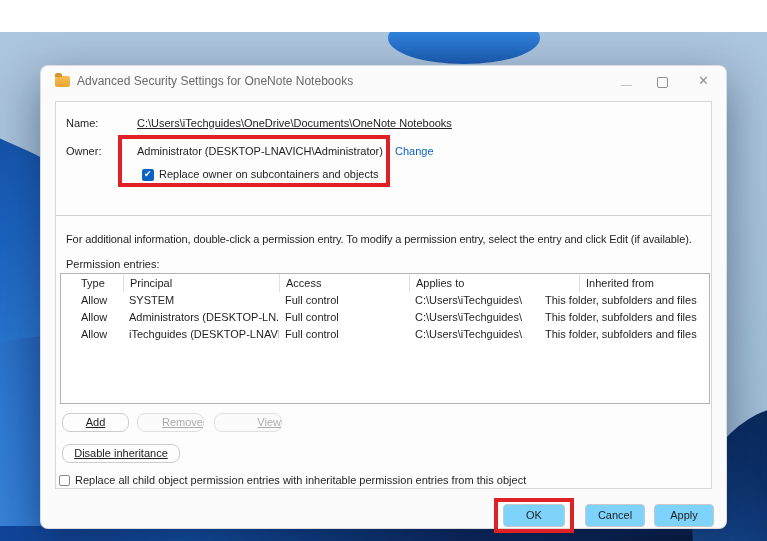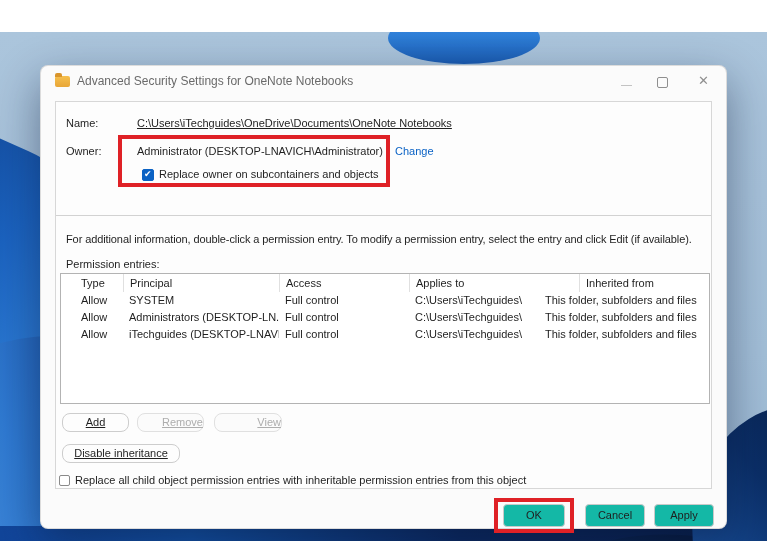--- a/index.html
+++ b/index.html
@@ -87,21 +87,21 @@
   .person .bod { width:7px; height:5px; border-radius:3px 3px 1px 1px; margin-top:1px; }
   .p-blue .head { background:#32547a; } .p-blue .bod { background:#4878b4; }
   .p-green .head { background:#2f5d3a; } .p-green .bod { background:#55a05e; }
   .p-user .head { background:#33514b; } .p-user .bod { background:#4b9a5a; }
 
   
   .btn { position:absolute; height:19px; line-height:17px; text-align:center; font-size:11px;
          background:#fdfdfd; border:1px solid #cdcdcd; border-radius:8px; color:#1f1f1f; cursor:pointer;text-decoration:underline; }
   .btn.disabled { color:#adadad; border-color:#e0e0e0; background:#fbfbfb; cursor:default;text-align:right; }
   .fbtn { position:absolute; height:23px; line-height:21px; text-align:center; font-size:11px;
-          background:#14b8a6; border:1px solid #c9c9c9; border-radius:4px; color:#1f1f1f; cursor:pointer; }
+          background:#7dd3fc; border:1px solid #c9c9c9; border-radius:4px; color:#1f1f1f; cursor:pointer; }
 </style>
 </head>
 <body>
 
 <div class="screen">
 
   <div class="wp dome"></div>
   <div class="wp petal-l1"></div>
   <div class="wp petal-l2"></div>
   <div class="wp swoosh1"></div>

